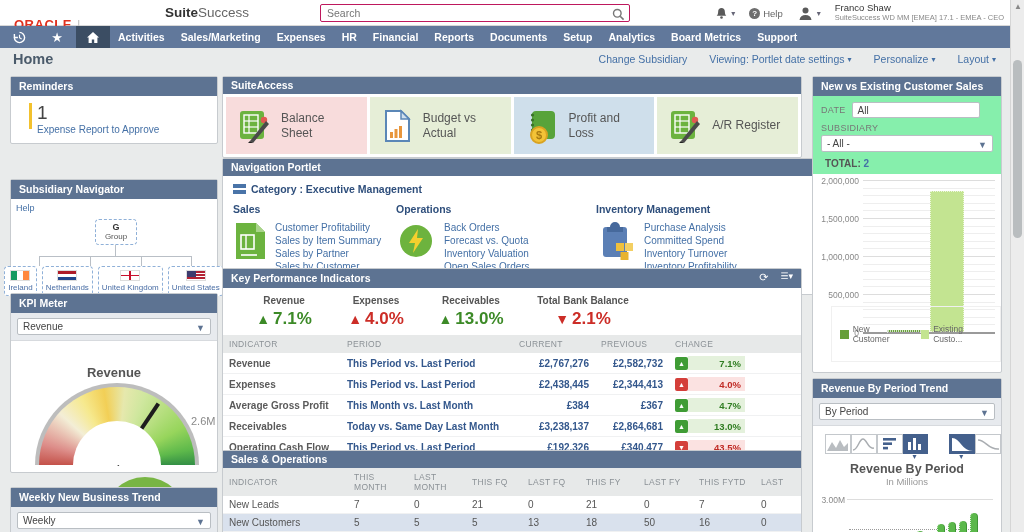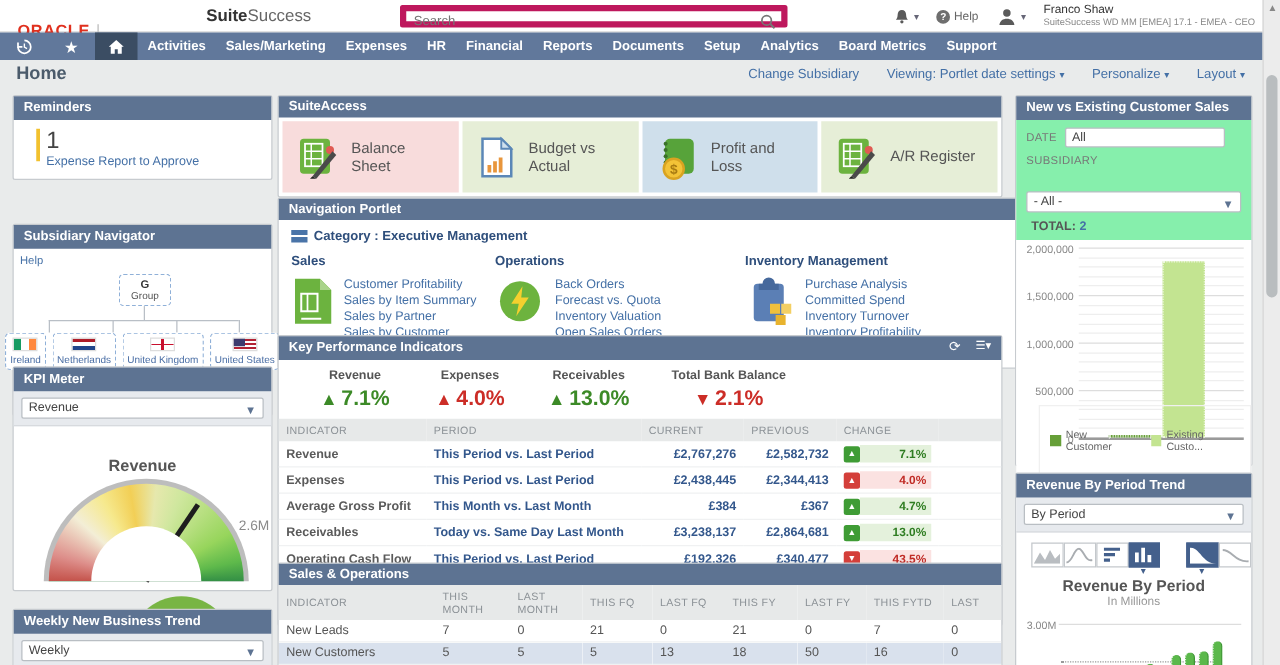--- a/index.html
+++ b/index.html
@@ -7,21 +7,21 @@
   body { position:relative; overflow:hidden; background:#e9ebeb; font-family:"Liberation Sans",sans-serif; color:#444; }
 
   
   .topbar { position:absolute; top:0; left:0; width:1024px; height:26px; background:#fff; border-bottom:1px solid #d8d8d8; z-index:5; }
   .logo { position:absolute; left:14px; top:5px; font-size:13px; display:flex; align-items:center; gap:5px; }
   .logo .oracle { color:#e0301e; font-weight:bold; letter-spacing:.5px; }
   .logo .sep { color:#c0c0c0; font-weight:normal; }
   .logo .netsuite { color:#7f1d1d; font-weight:normal; letter-spacing:.5px;margin-top:24px; }
   .product { position:absolute; left:165px; top:5px; font-size:13.5px; }
   .product b { color:#333; } .product span { color:#666; }
-  .search-wrap { position:absolute; left:320px; top:4px; width:310px; height:18px; border:5px solid #be185d; border-radius:2px; background:#fff; }
+  .search-wrap { position:absolute; left:320px; top:4px; width:310px; height:18px; border:1px solid #be185d; border-radius:2px; background:#fff; }
   .search-wrap input { position:absolute; left:6px; top:1px; width:280px; height:14px; border:0; outline:0; font-size:10.5px; color:#666; font-family:inherit; background:transparent; }
   .search-ic { position:absolute; right:4px; top:2px; }
   .tb-right { position:absolute; right:20px; top:0; height:26px; display:flex; align-items:center; gap:14px; }
   .tb-ic { display:flex; align-items:center; gap:3px; font-size:9.5px; color:#666; cursor:pointer; }
   .caret { font-size:8px; color:#667; }
   .help-circle { width:11px; height:11px; border-radius:50%; background:#6e6e6e; color:#fff; font-size:8px; font-weight:bold; text-align:center; line-height:11px; }
   .user-txt { line-height:1.15; }
   .user-name { font-size:9.5px; color:#333; }
   .user-role { font-size:7.5px; color:#888; }
 
@@ -686,21 +686,21 @@
   </table>
 </div>
 
 <div class="portlet" style="left:812px; top:76px; width:190px; height:297px;">
   <div class="p-head">New vs Existing Customer Sales</div>
   <div class="nve-controls">
     <div class="nve-row1">
       <span class="nve-lbl">DATE</span>
       <span class="nve-input">All</span>
     </div>
-    <div class="nve-lbl" style="margin-bottom:20px;">SUBSIDIARY</div>
+    <div class="nve-lbl" style="margin-bottom:2px;">SUBSIDIARY</div>
     <div class="ns-select">
       <span>- All -</span>
       <span class="caret">▼</span>
     </div>
     <div class="nve-total">
       <span>TOTAL:</span>
       <b>2</b>
     </div>
   </div>
   <div class="nve-chart" id="nve-chart">

